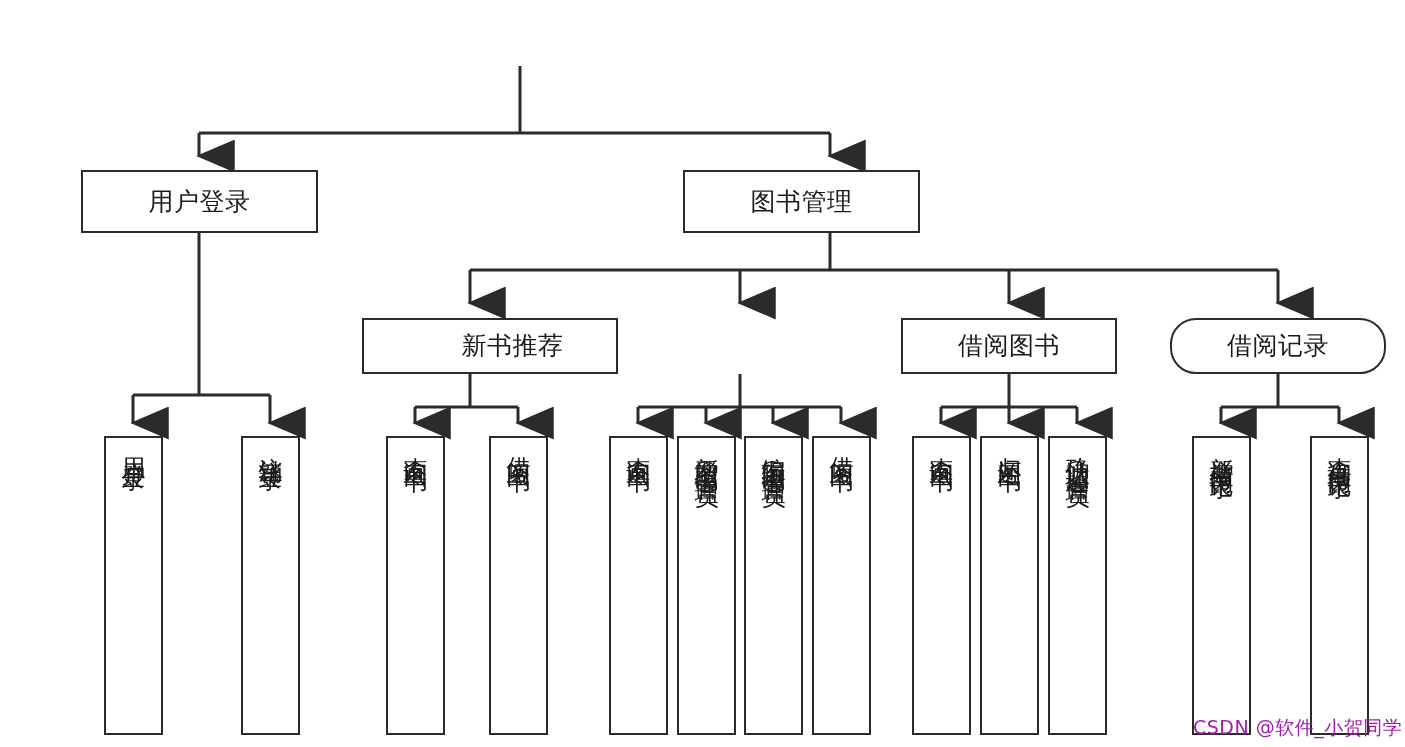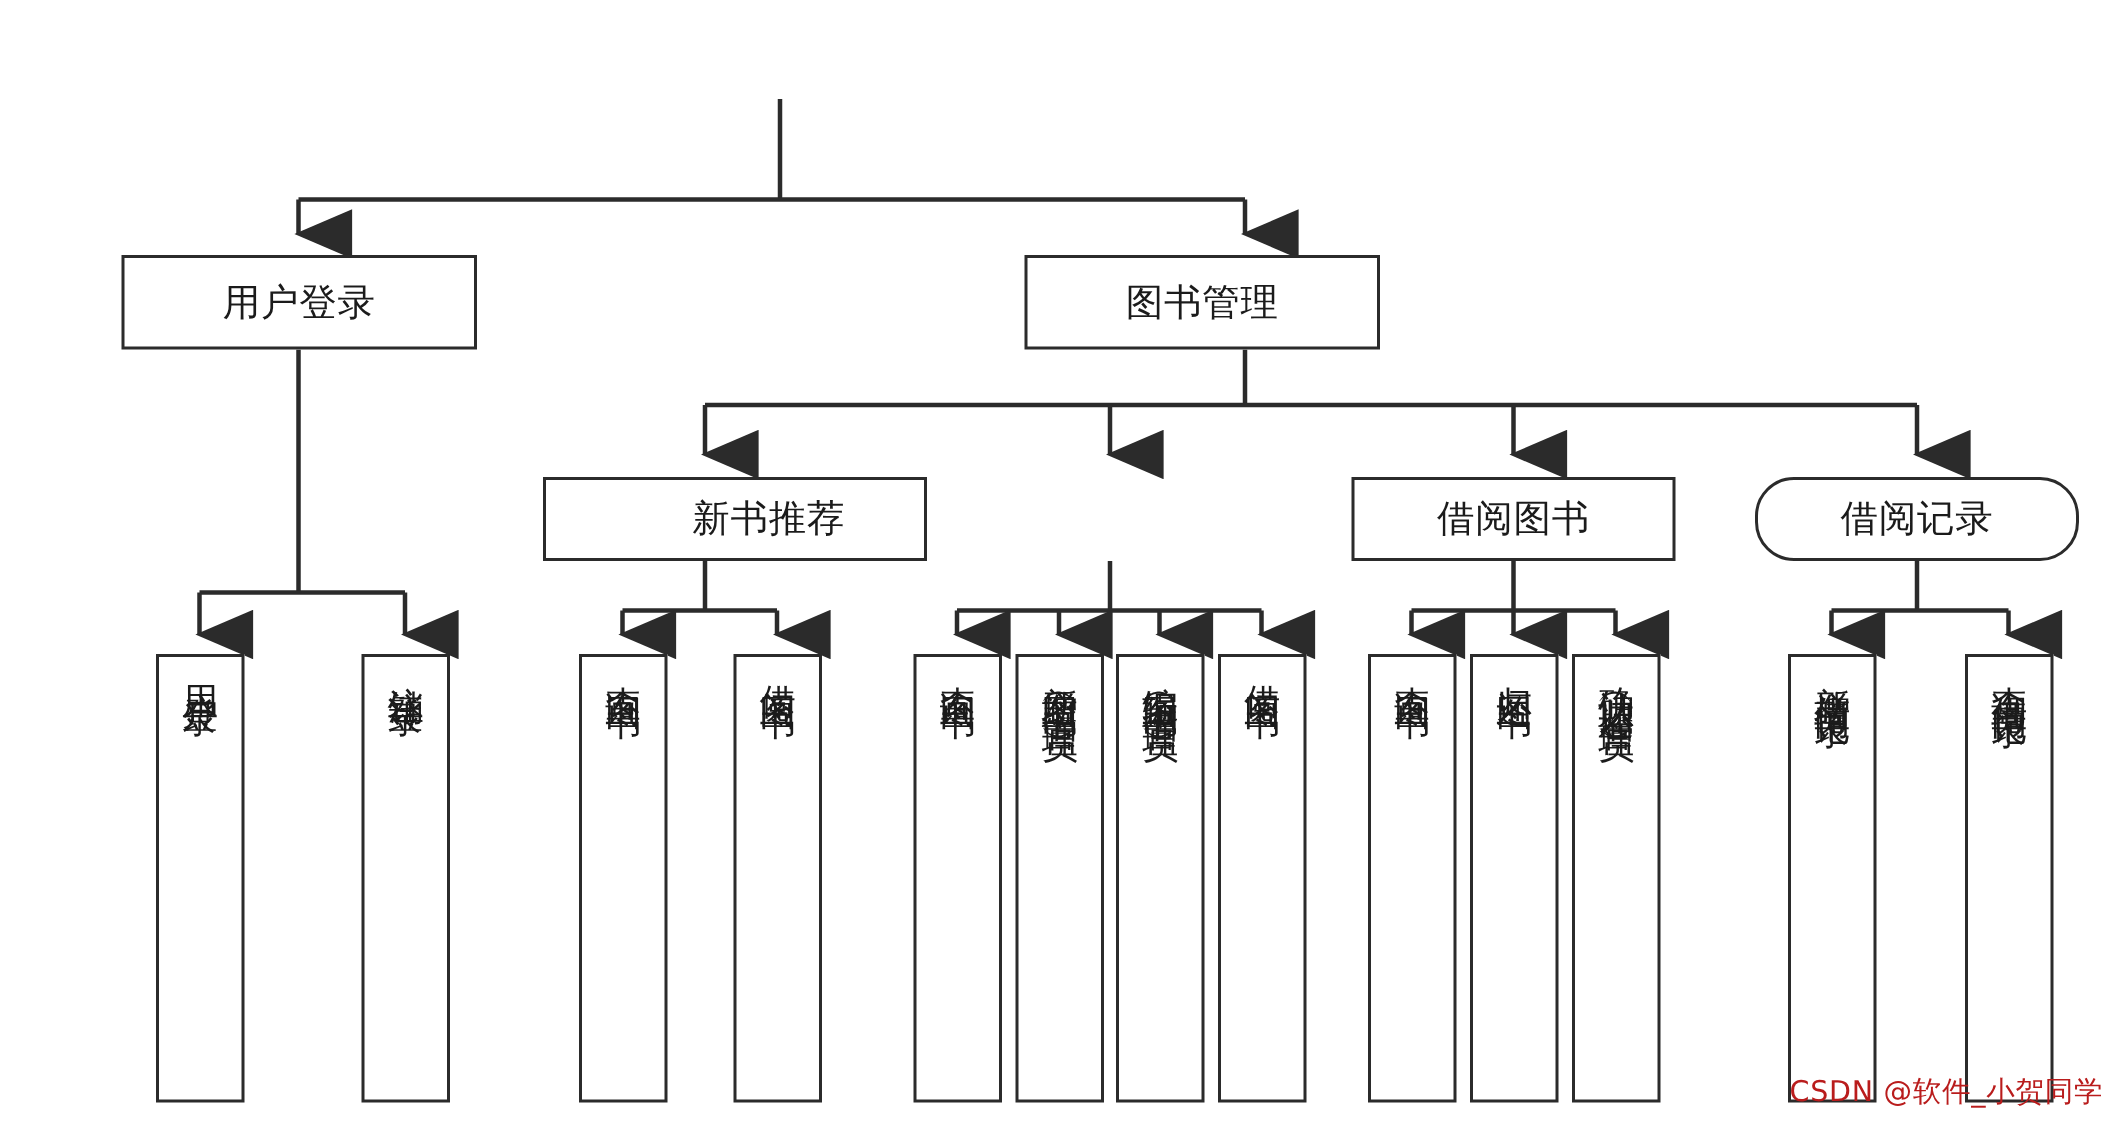--- a/index.html
+++ b/index.html
@@ -55,21 +55,21 @@
     -webkit-writing-mode: vertical-rl;
     font-size: 24px;
     letter-spacing: 4px;
     line-height: 1;
     white-space: normal;
     margin-top: 0;
   }
   .watermark {
     position: absolute;
     font-size: 19px;
-    color: #b91c1c;
+    color: #a21caf;
     white-space: nowrap;
     letter-spacing: 0.5px;
   }
 </style>
 </head>
 <body>
 
 <div id="diagram-root">
 
   <svg class="wires" viewBox="0 0 1405 747">

